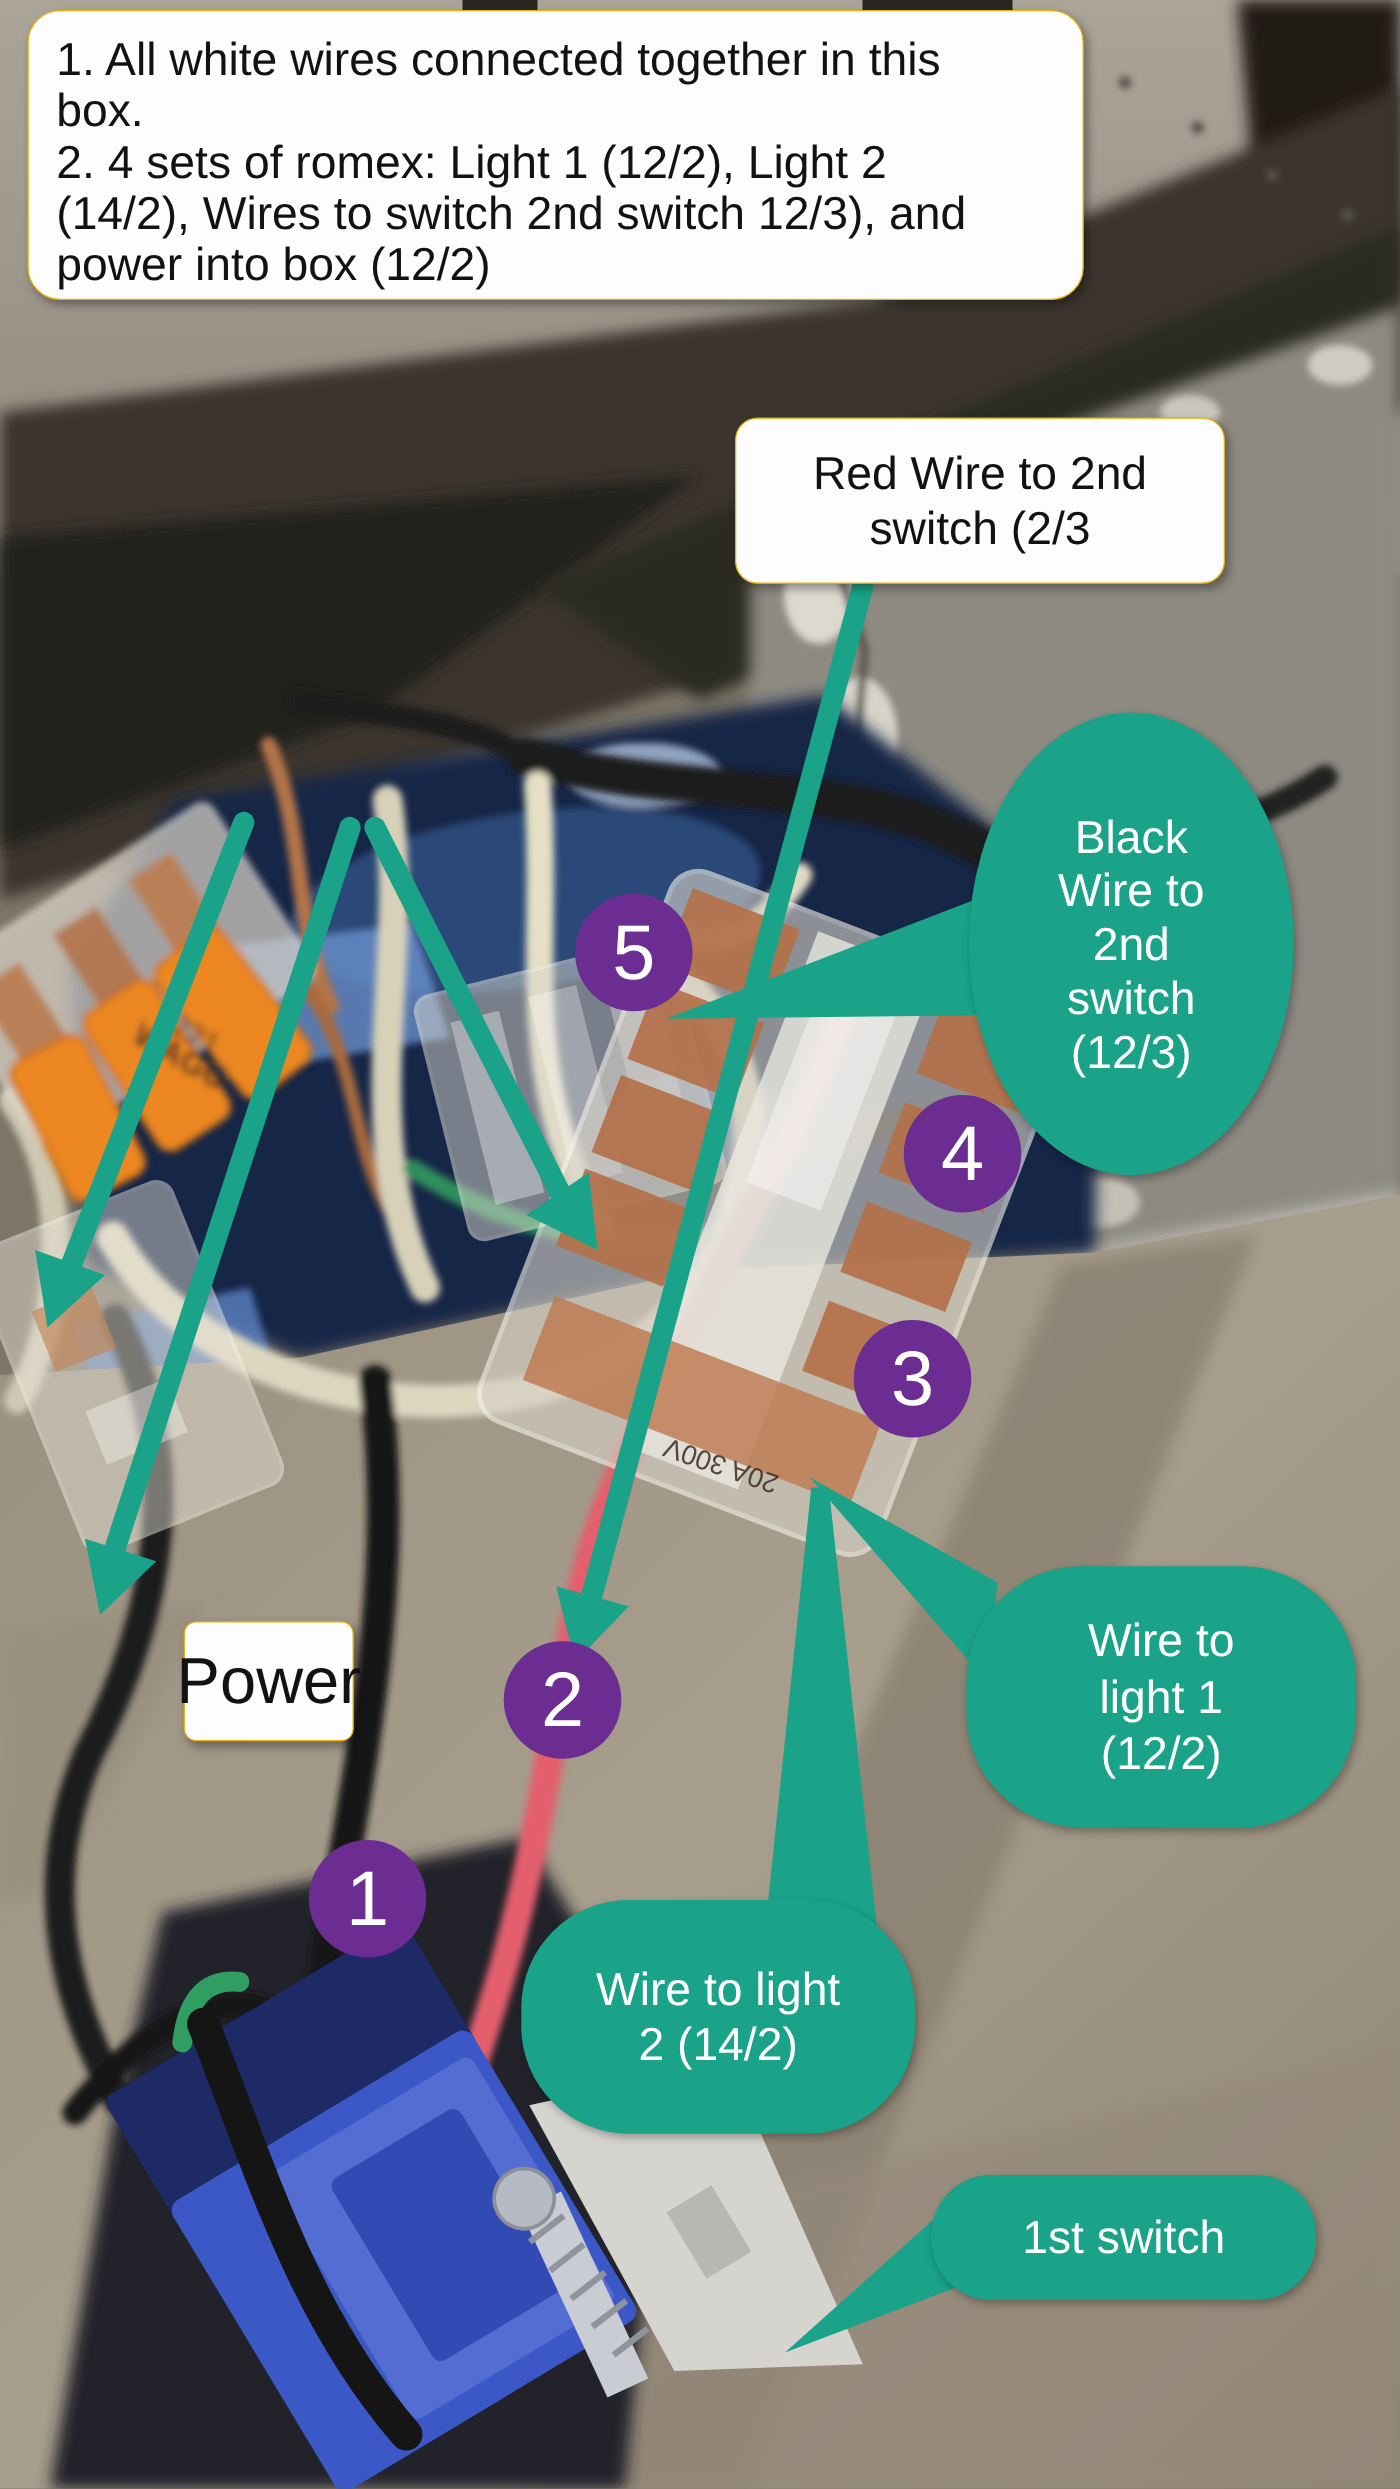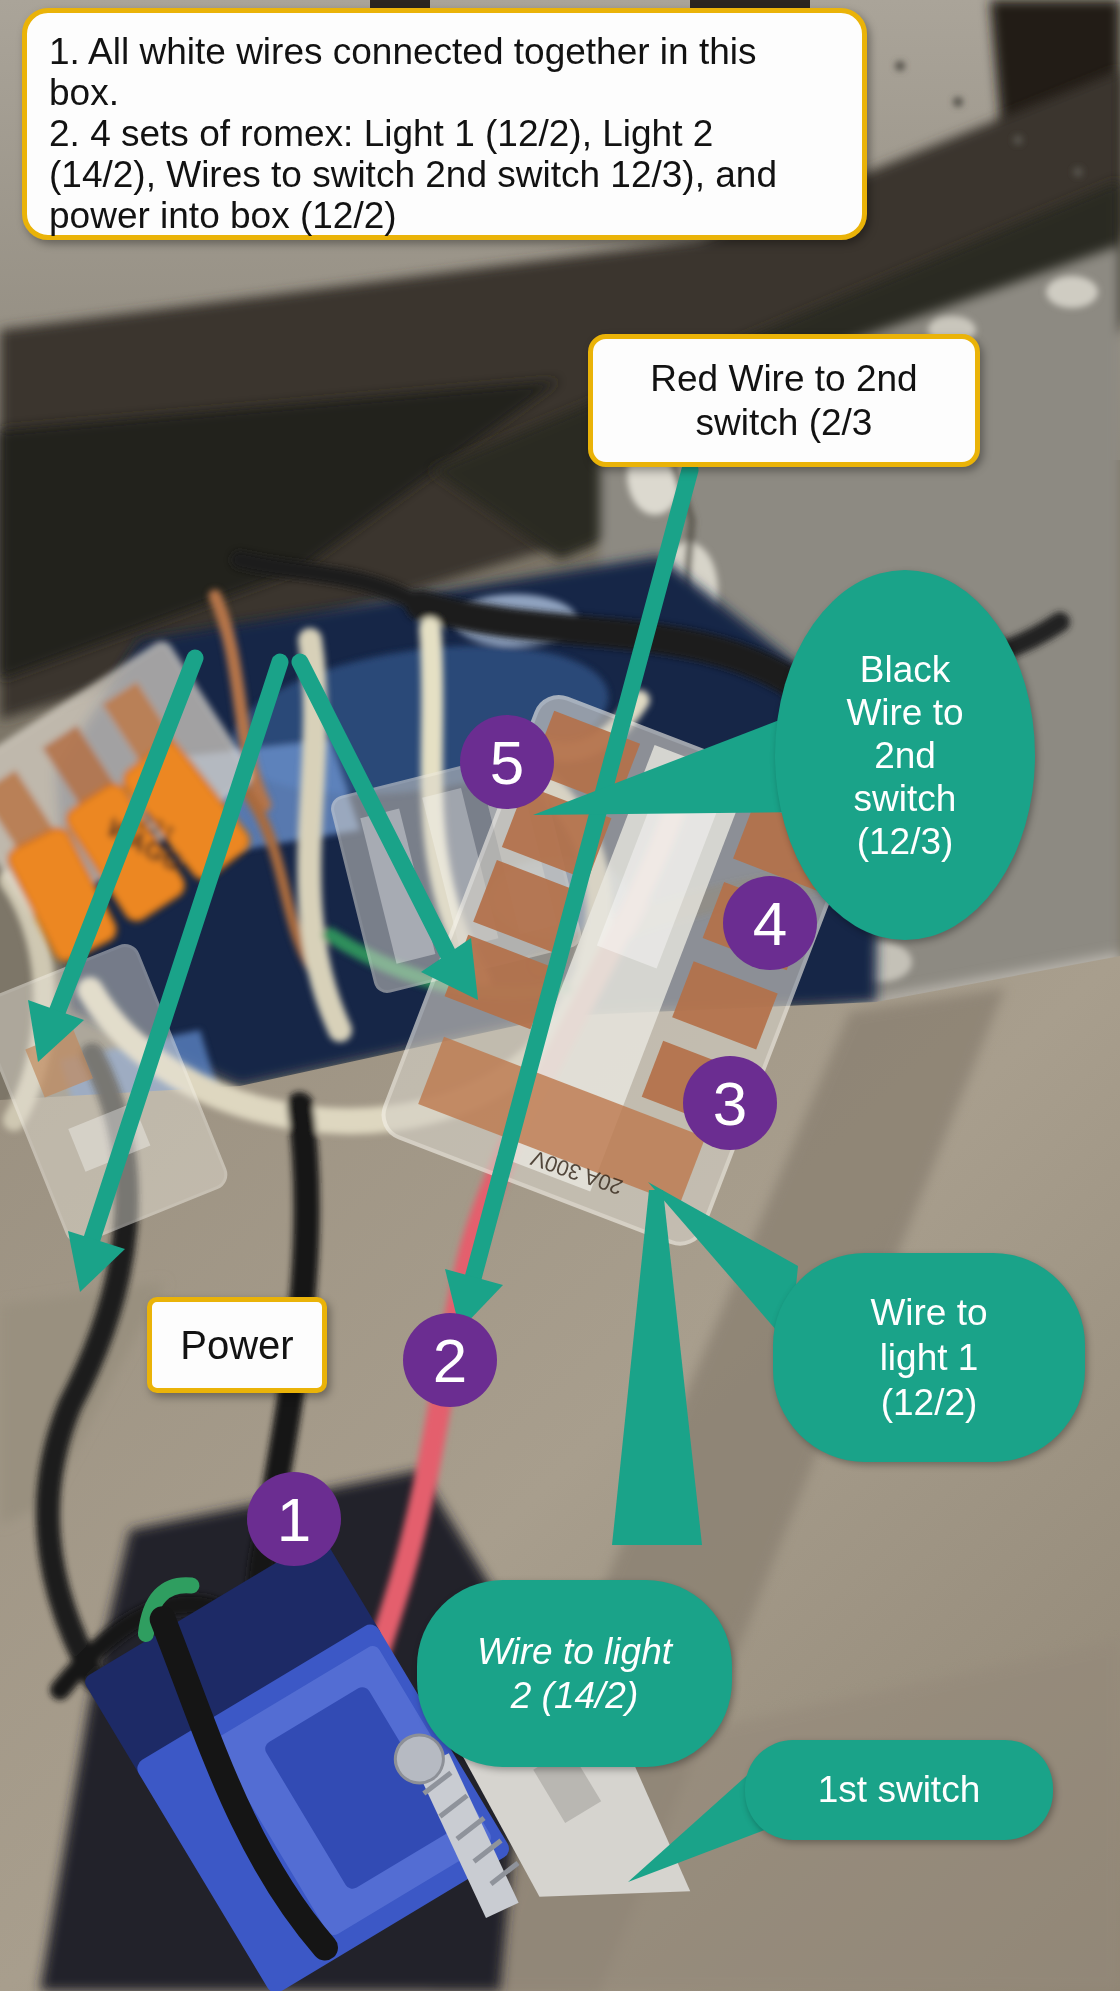--- a/index.html
+++ b/index.html
@@ -3,46 +3,46 @@
 <meta charset="utf-8">
 <style>
   html,body{margin:0;padding:0;background:#444;}
   .stage{
     position:relative;width:1120px;height:1991px;overflow:hidden;
     font-family:"Liberation Sans", sans-serif;background:#7d7668;
   }
   .stage svg{position:absolute;left:0;top:0;}
   
   .wbox{
-    position:absolute;background:#fdfdfd;border:5px solid #eab308;
+    position:absolute;background:#fdfdfd;border:1px solid #eab308;
     box-shadow:3px 4px 8px rgba(0,0,0,.35);
     color:#121212;white-space:pre-line;box-sizing:border-box;
     display:flex;align-items:center;justify-content:center;text-align:center;
   }
   .note{
     left:22px;top:8px;width:845px;height:232px;border-radius:26px;
     font-size:37px;line-height:41px;text-align:left;
     justify-content:flex-start;align-items:flex-start;padding:18px 22px;
   }
   .redwire{left:588px;top:334px;width:392px;height:133px;border-radius:18px;
     font-size:37px;line-height:44px;}
   .pigtail{left:113px;top:433px;width:337px;height:227px;border-radius:24px;
     font-size:37px;line-height:44px;}
-  .power{left:147px;top:1297px;width:180px;height:96px;border-radius:10px;
-    font-size:40px;}
+  .power{left:147px;top:1297px;width:136px;height:96px;border-radius:10px;
+    font-size:52px;}
   
   .tbubble{
     position:absolute;background:#1aa389;color:#fff;white-space:pre-line;
     display:flex;align-items:center;justify-content:center;text-align:center;
     font-size:37px;line-height:44px;box-shadow:2px 3px 7px rgba(0,0,0,.3);
     box-sizing:border-box;
   }
   .blackwire{left:775px;top:570px;width:260px;height:370px;border-radius:50%;line-height:43px;}
   .light1{left:773px;top:1253px;width:312px;height:209px;border-radius:92px;line-height:45px;}
-  .light2{left:417px;top:1580px;width:315px;height:187px;border-radius:86px;font-style:italic;}
+  .light2{left:417px;top:1520px;width:315px;height:187px;border-radius:86px;}
   .firstswitch{left:745px;top:1740px;width:308px;height:100px;border-radius:48px;}
   
   .marker{
     position:absolute;width:94px;height:94px;border-radius:50%;
     background:#6b2d91;color:#fff;font-size:62px;
     display:flex;align-items:center;justify-content:center;
   }
   .m1{left:247px;top:1472px;}
   .m2{left:403px;top:1313px;}
   .m3{left:683px;top:1056px;}

